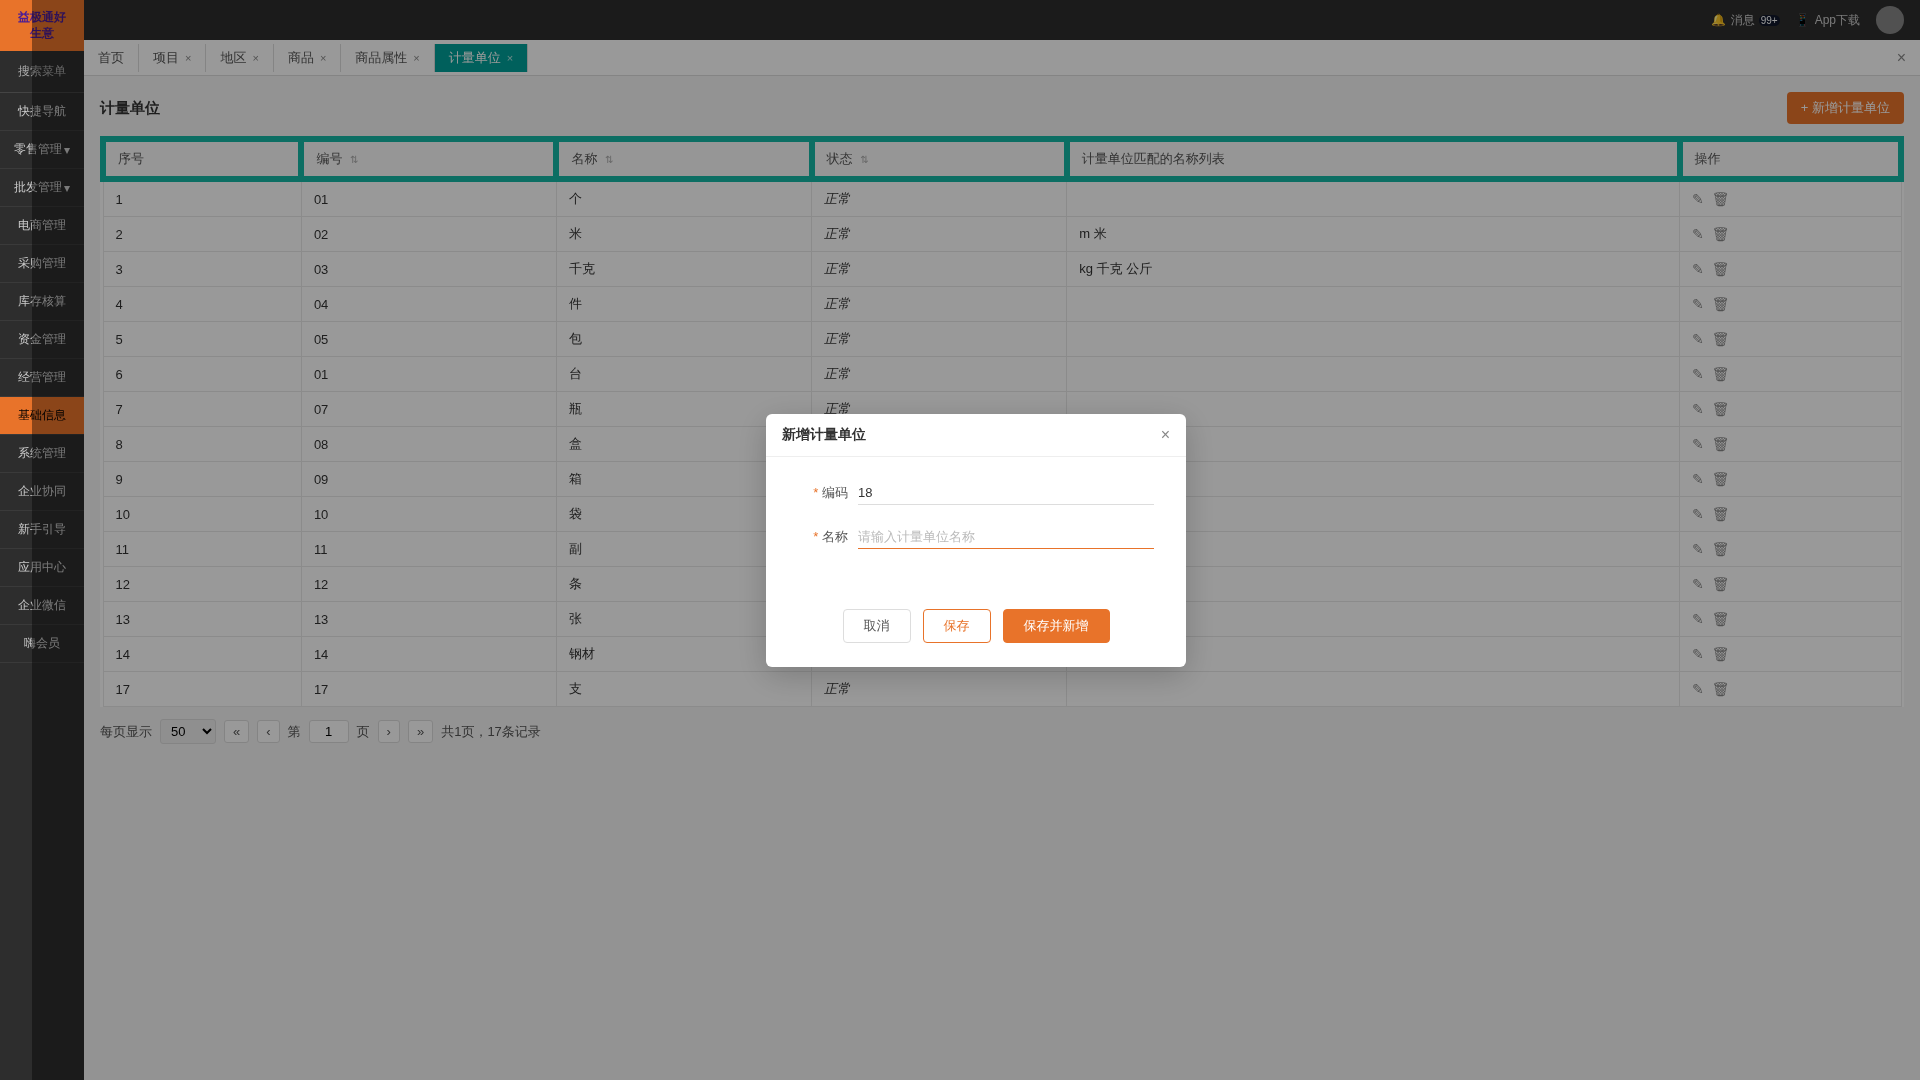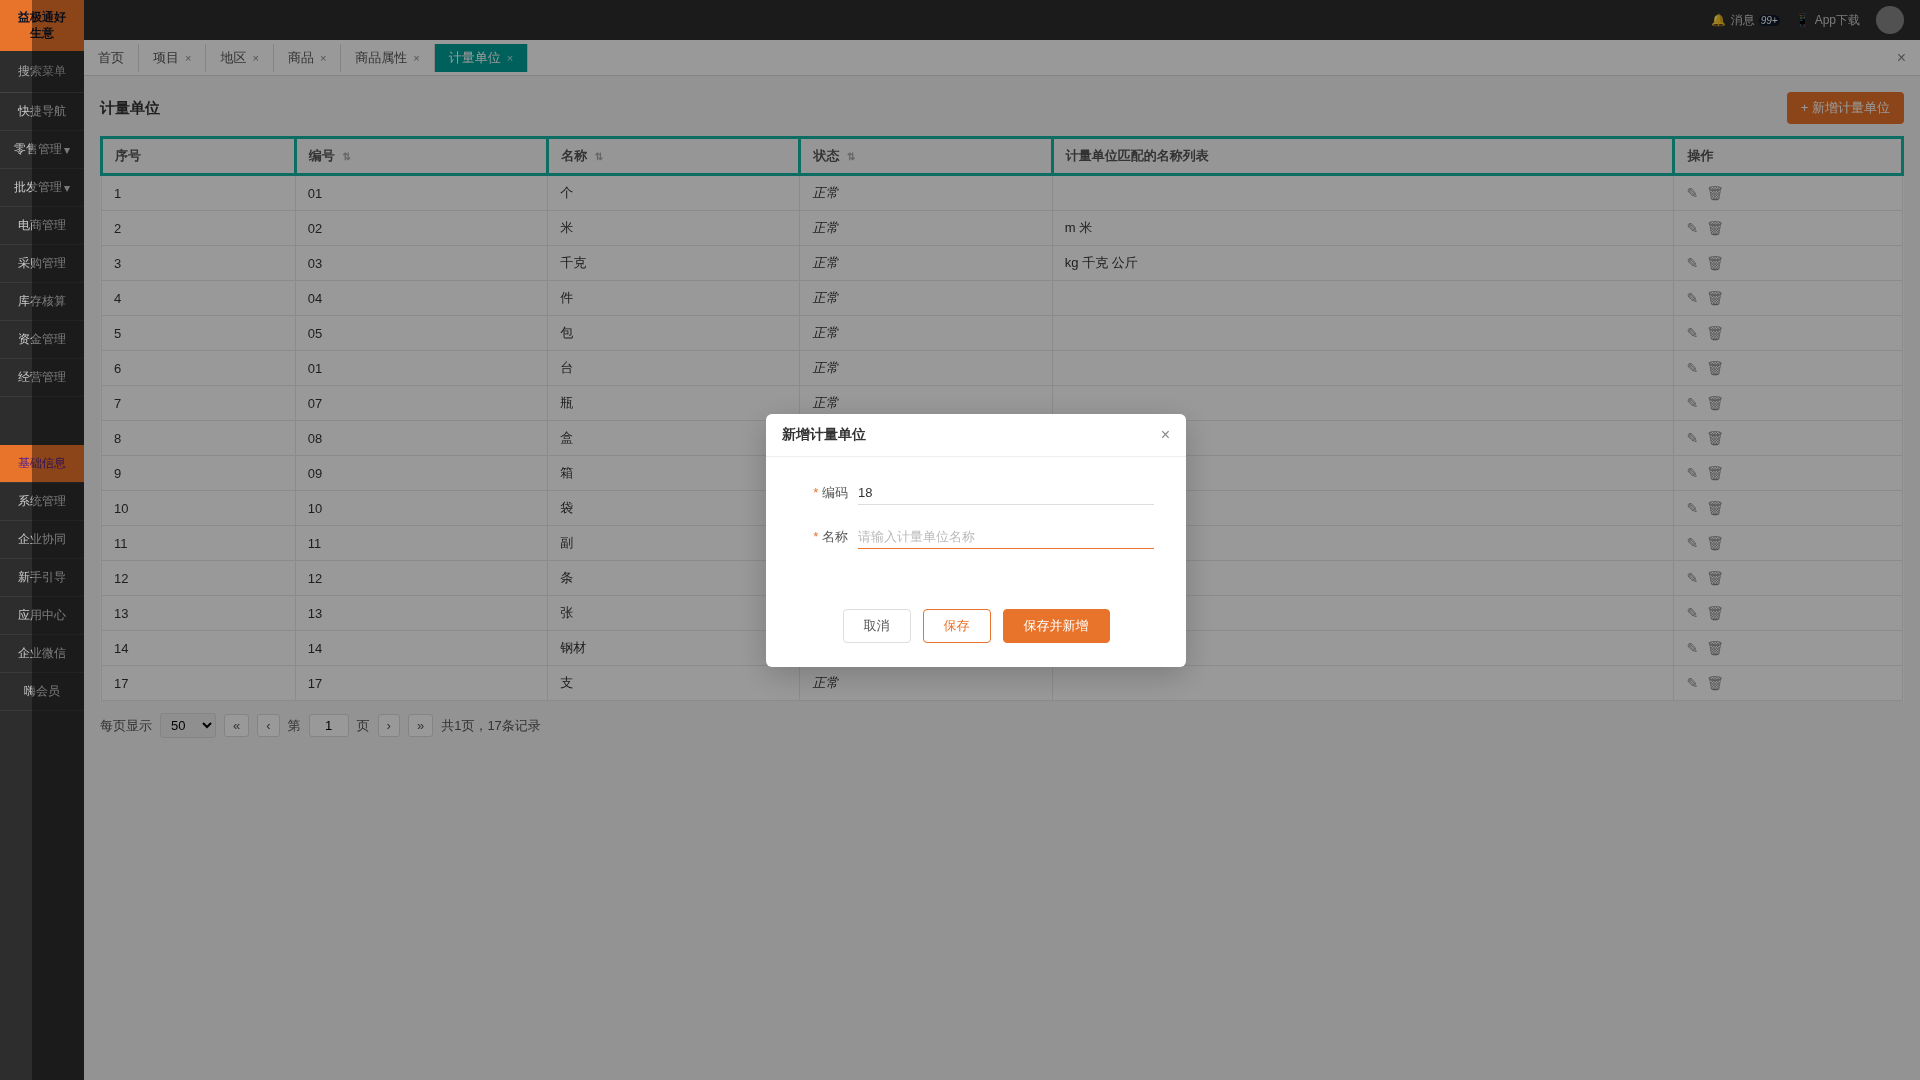--- a/index.html
+++ b/index.html
@@ -17,21 +17,21 @@
     .sidebar-logo {
       width: 100%;
       background: #e8732a;
       padding: 10px 6px;
       display: flex;
       align-items: center;
       justify-content: center;
       flex-direction: column;
     }
     .logo-text {
-      color: #0f172a;
+      color: #4c1d95;
       font-size: 12px;
       font-weight: bold;
       line-height: 1.3;
       text-align: left;
     }
     .sidebar-search {
       width: 100%;
       padding: 8px 6px;
       border-bottom: 1px solid #444;
     }
@@ -47,21 +47,21 @@
     }
     .sidebar-nav-item {
       width: 100%;
       padding: 10px 6px;
       color: #ccc;
       font-size: 12px;
       text-align: center;
       cursor: pointer;
       border-bottom: 1px solid #3a3a3a;
     }
-    .sidebar-nav-item.active { background: #e8732a; color: #4c1d95; margin-top: 48px; }
+    .sidebar-nav-item.active { background: #e8732a; color: #000000; }
     .sidebar-nav-item.has-sub { display: flex; align-items: center; justify-content: center; gap: 2px; }
 
     
     .main-area {
       flex: 1;
       display: flex;
       flex-direction: column;
       overflow: hidden;
     }
     .topbar {
@@ -80,21 +80,20 @@
       display: flex;
       align-items: center;
       gap: 4px;
     }
     .topbar-badge {
       background: #0f172a;
       color: white;
       border-radius: 8px;
       padding: 0 2px;
       font-size: 10px;
-      font-style: italic;
     }
     .topbar-avatar {
       width: 28px;
       height: 28px;
       border-radius: 50%;
       background: #888;
     }
 
     
     .tabs-bar {
@@ -167,25 +166,25 @@
 
     
     .data-table {
       width: 100%;
       background: white;
       border-collapse: collapse;
       border: 1px solid #e0e0e0;
     }
     .data-table th {
       background: #fafafa;
-      border: 3px solid #14b8a6;
+      border: 6px solid #14b8a6;
       padding: 8px 12px;
       font-size: 13px;
       color: #555;
-      font-weight: 700;
+      font-weight: 400;
       text-align: left;
     }
     .data-table td {
       border: 1px solid #e8e8e8;
       padding: 8px 12px;
       font-size: 13px;
       color: #333;
     }
     .status-normal {
       color: #00a199;

